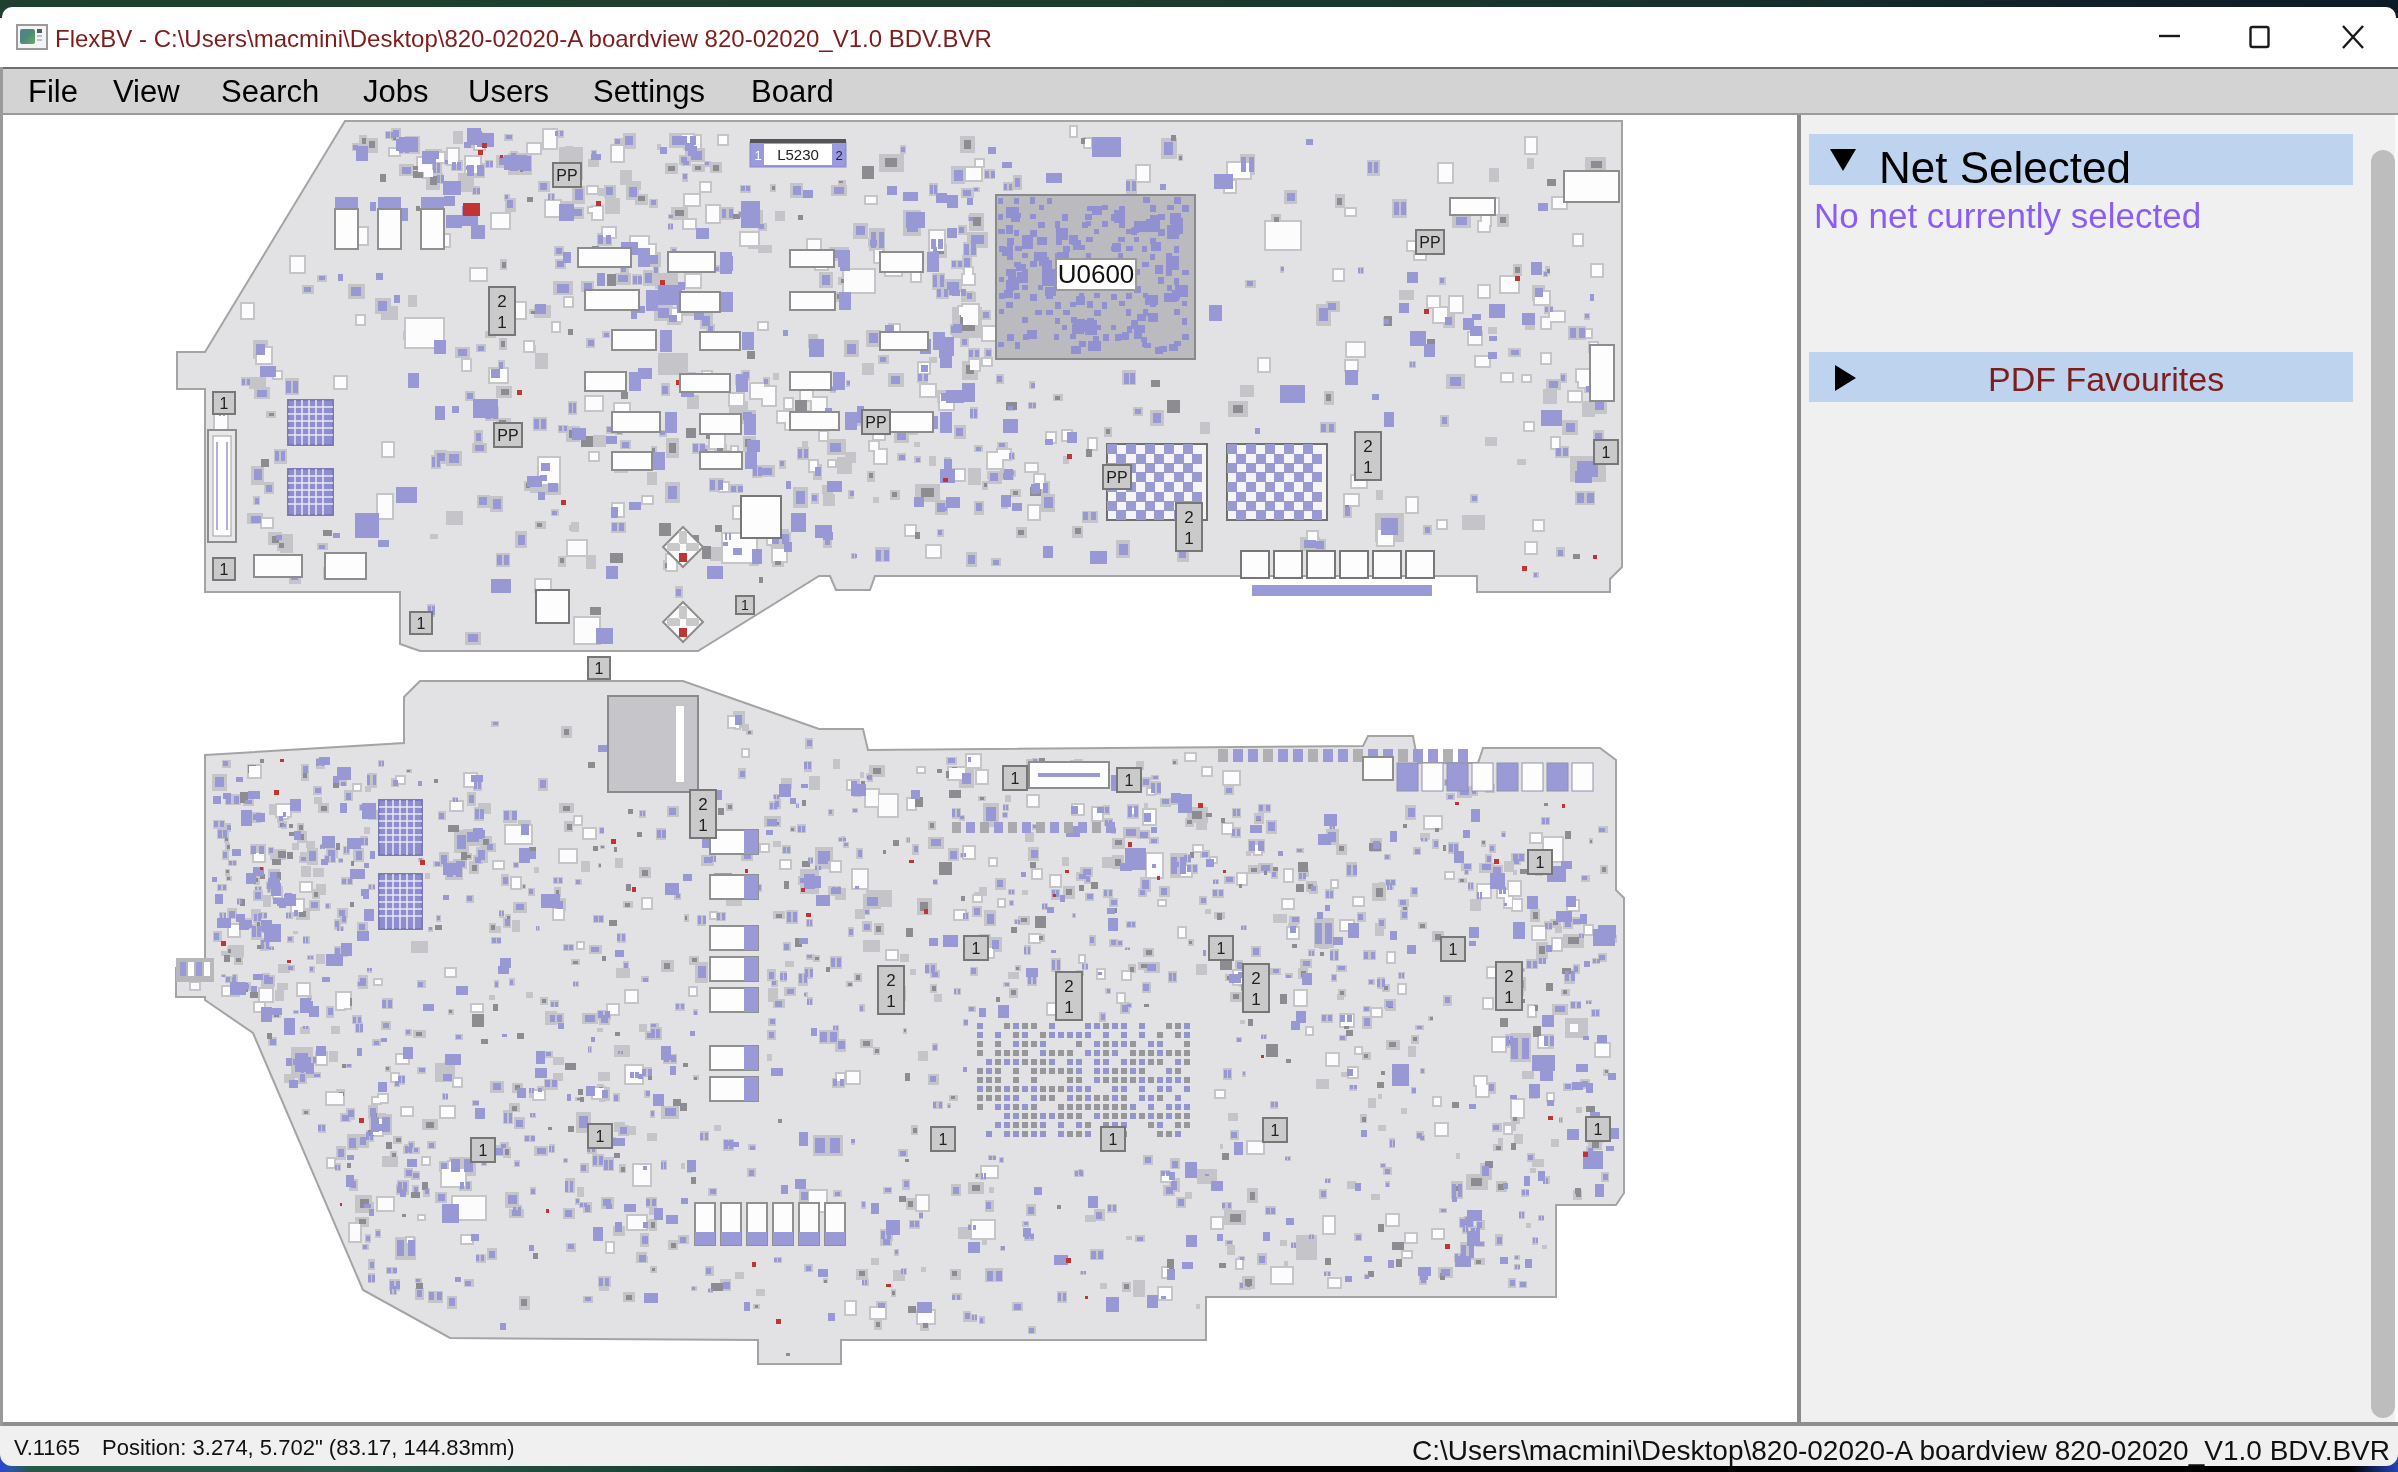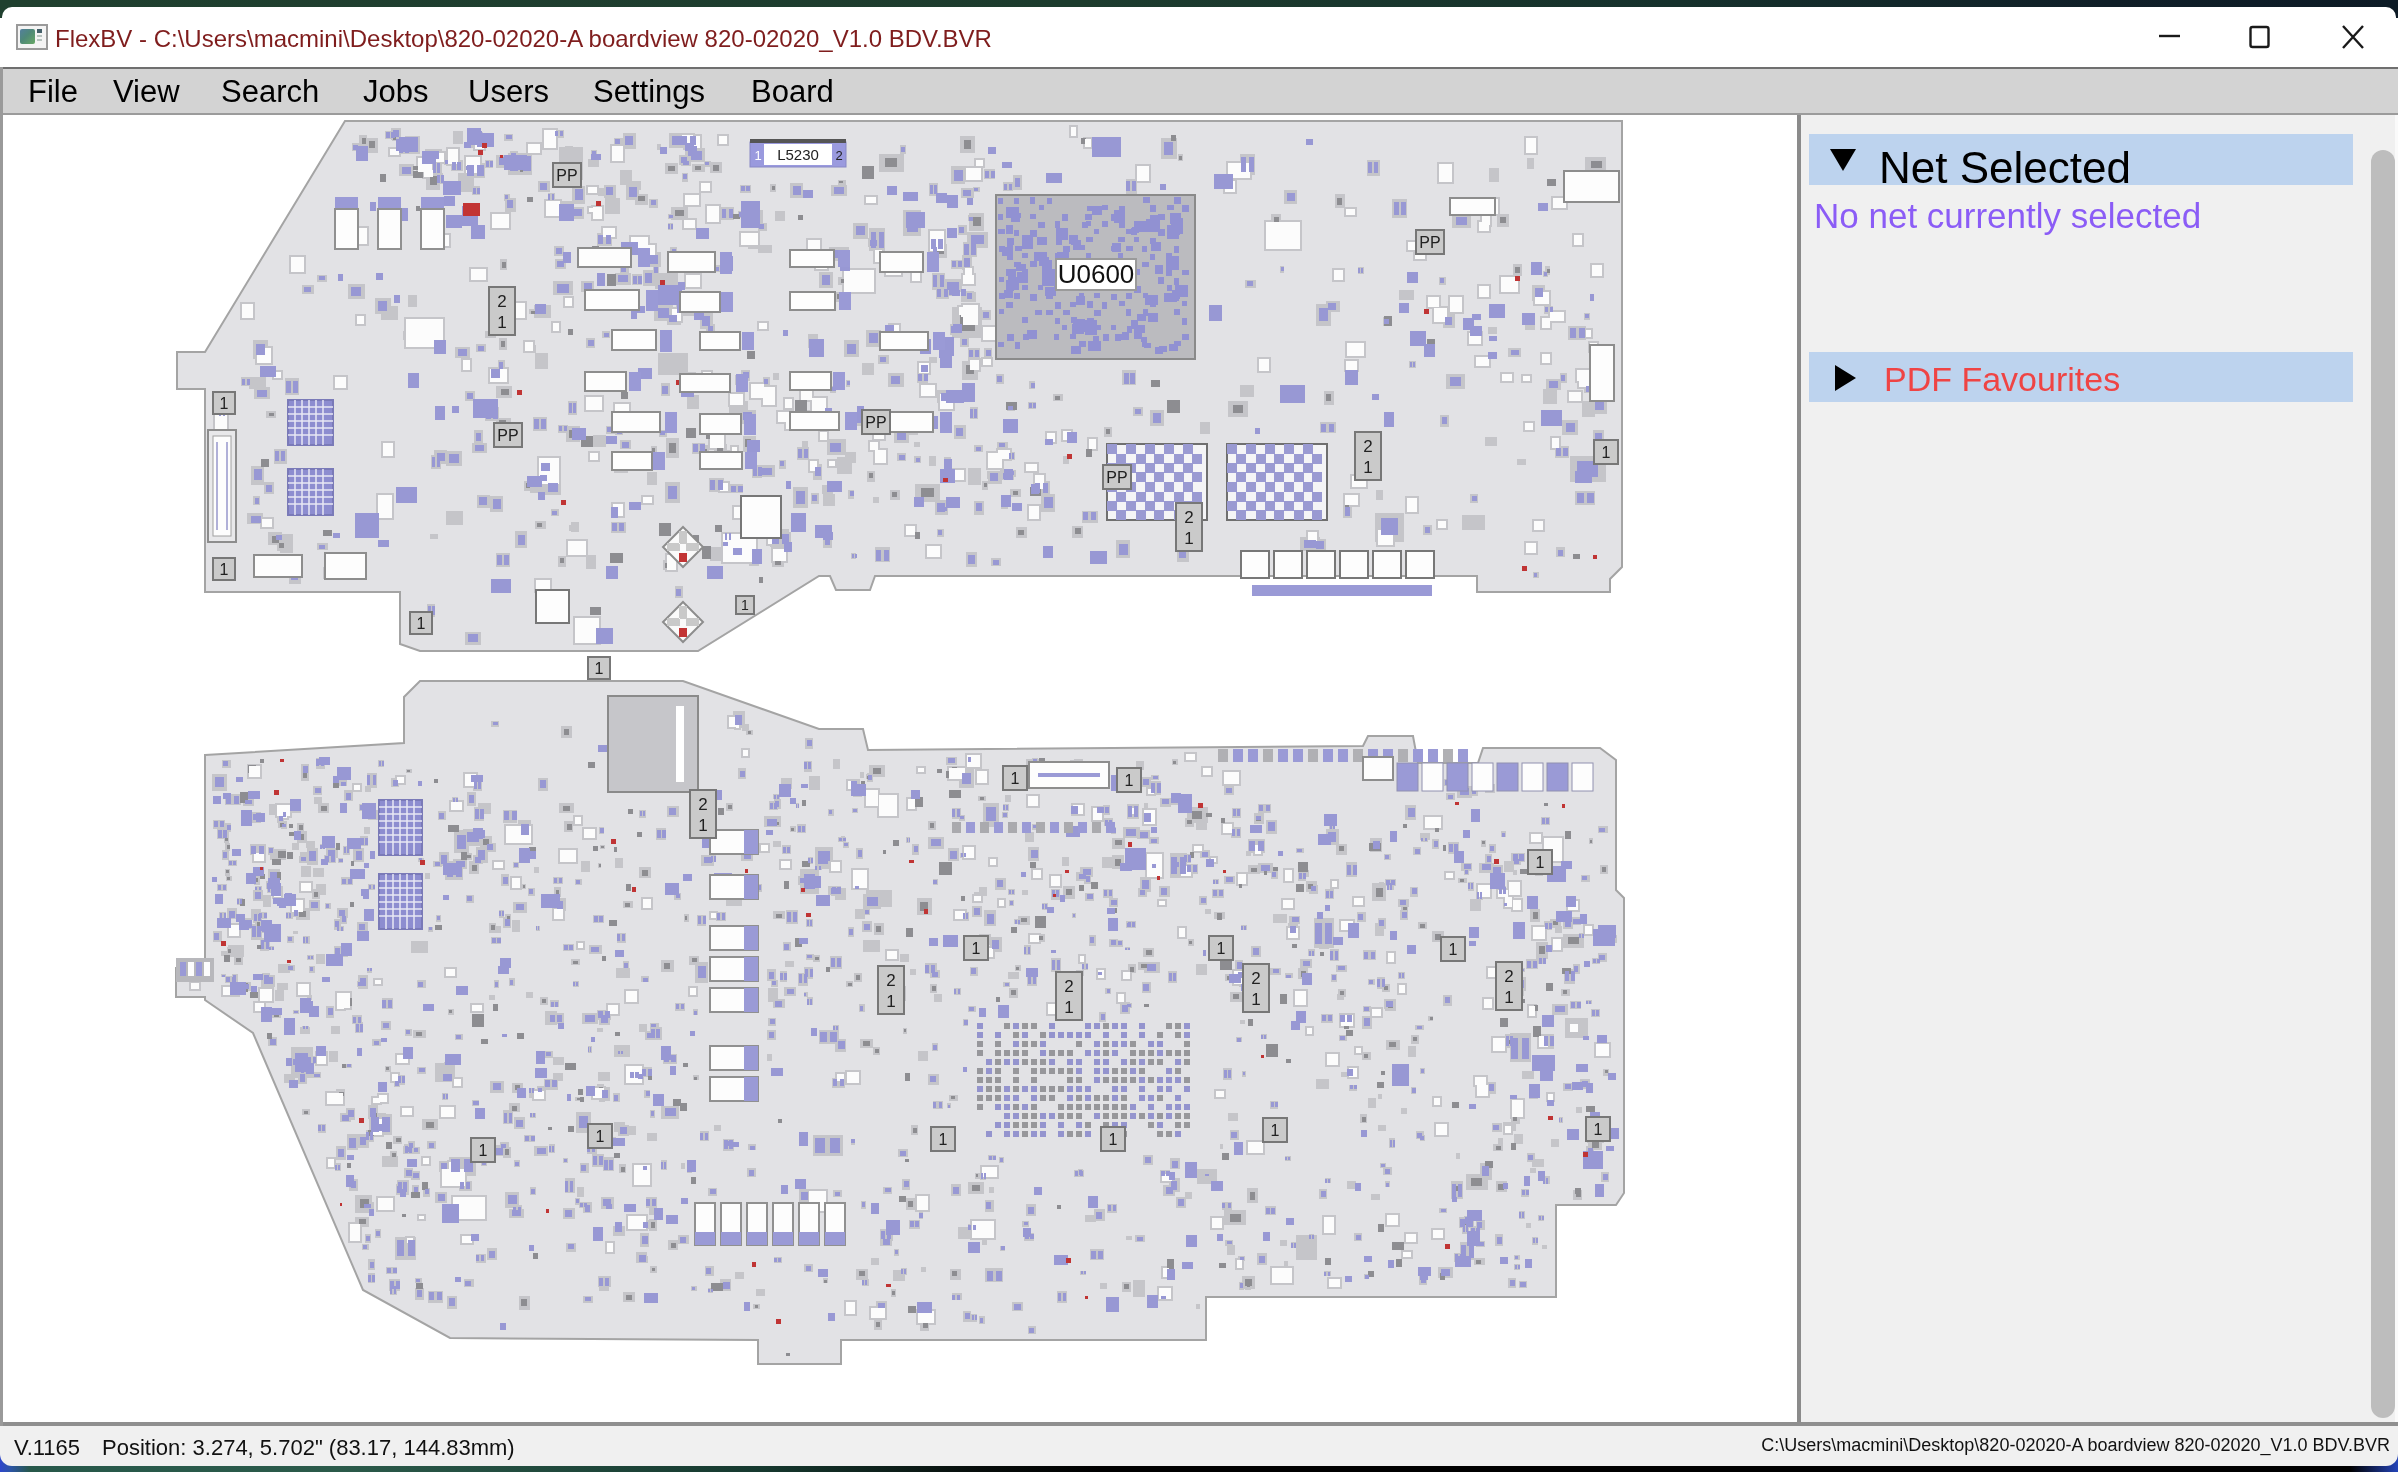--- a/index.html
+++ b/index.html
@@ -286,22 +286,22 @@
 <div class="abs" style="left:1809px;top:134px;width:544px;height:51px;background:#bdd3ee"></div>
 <svg class="abs" style="left:1828px;top:146px" width="32" height="28" viewBox="0 0 32 28">
     <path d="M2 3h26L15 25Z" fill="#000"></path>
   </svg>
 <div class="abs" style="left:1879px;top:143px;font-size:44px;color:#000">Net Selected</div>
 <div class="abs" style="left:1814px;top:196px;font-size:35px;color:#8b5cf6">No net currently selected</div>
 <div class="abs" style="left:1809px;top:352px;width:544px;height:50px;background:#bdd3ee"></div>
 <svg class="abs" style="left:1832px;top:363px" width="26" height="30" viewBox="0 0 26 30">
     <path d="M3 2l21 13L3 28Z" fill="#000"></path>
   </svg>
-<div class="abs" style="left:1884px;top:360px;font-size:34px;color:#ef4444">PDF Favourites</div>
+<div class="abs" style="left:1988px;top:360px;font-size:34px;color:#7f1d1d">PDF Favourites</div>
 <div class="abs" style="left:2371px;top:150px;width:24px;height:1268px;background:#bdbdbd;border-radius:12px"></div>
 <div class="abs" style="left:2395px;top:115px;width:3px;height:1307px;background:#fafafa"></div>
 
 <div class="abs" style="left:0;top:1422px;width:2398px;height:4px;background:#8f8f8f"></div>
 <div class="abs" style="left:0;top:1426px;width:2398px;height:40px;background:#f0f0f0;border-radius:0 0 12px 12px"></div>
 <div class="abs" style="left:14px;top:1435px;font-size:22px;color:#111">V.1165  Position: 3.274, 5.702" (83.17, 144.83mm)</div>
-<div class="abs" style="right:8px;top:1435px;font-size:18px;color:#111">C:\Users\macmini\Desktop\820-02020-A boardview 820-02020_V1.0 BDV.BVR</div>
+<div class="abs" style="right:8px;top:1435px;font-size:28px;color:#111">C:\Users\macmini\Desktop\820-02020-A boardview 820-02020_V1.0 BDV.BVR</div>
 
 <div class="abs" style="left:0;top:67px;width:3px;height:1359px;background:#9a9a9a"></div>
 
 </body></html>

